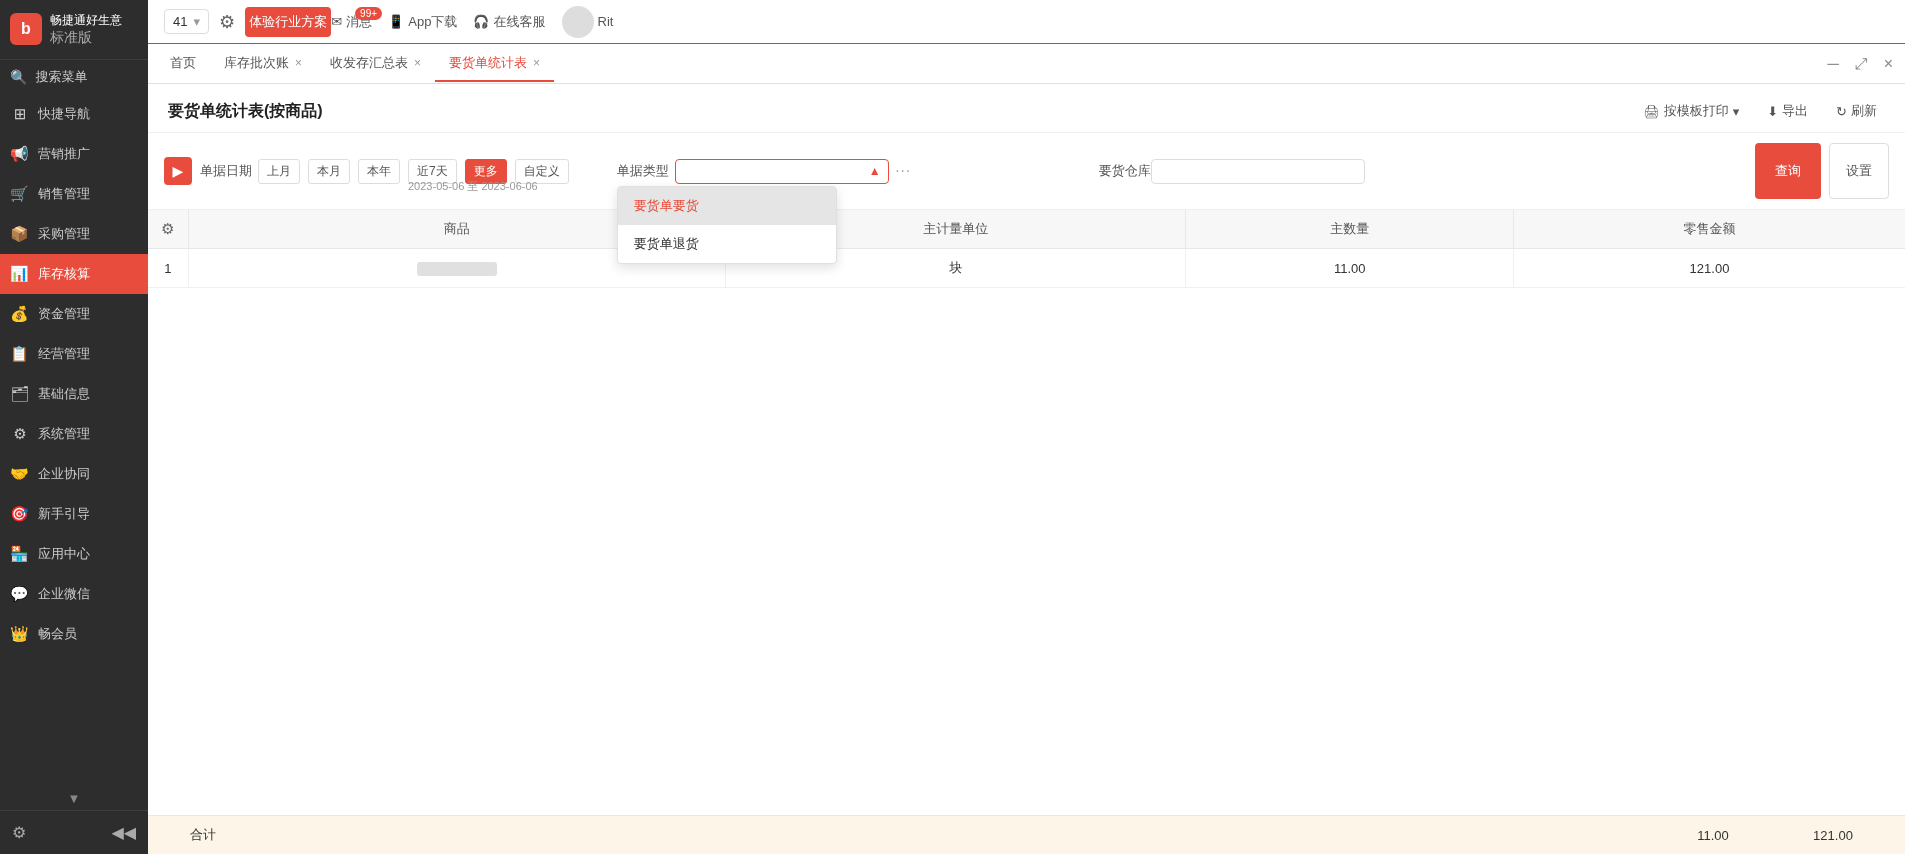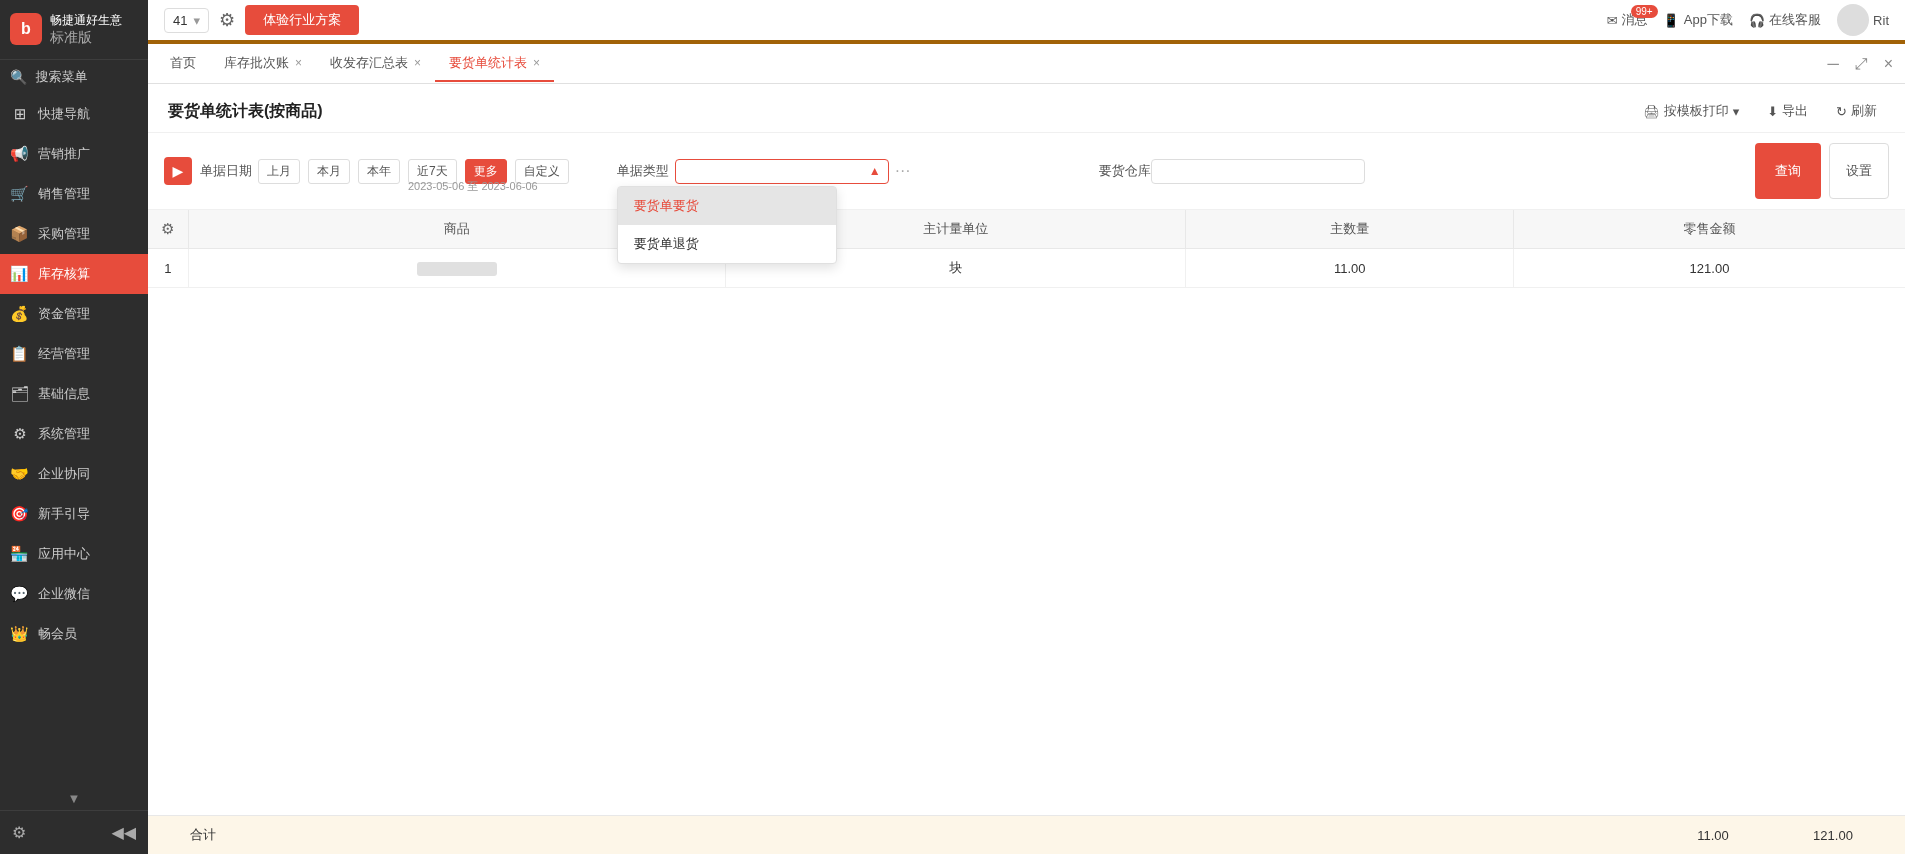--- a/index.html
+++ b/index.html
@@ -97,22 +97,22 @@
       overflow: hidden;
     }
 
     
     .topbar {
       background: #fff;
       height: 44px;
       display: flex;
       align-items: center;
       padding: 0 16px;
-      border-bottom: 4px solid #a16207;
-      justify-content: space-between;
+      border-bottom: 1px solid #a16207;
+      justify-content: flex-start;
       flex-shrink: 0;
     }
     .topbar-left {
       display: flex;
       align-items: center;
       gap: 10px;
     }
     .topbar-dropdown {
       display: flex;
       align-items: center;
@@ -124,21 +124,21 @@
       font-size: 13px;
       color: #333;
     }
     .topbar-dropdown-arrow { margin-left: 6px; color: #999; }
     .topbar-settings-icon { color: #666; cursor: pointer; font-size: 18px; }
     .btn-industry {
       background: #e74c3c;
       color: #fff;
       border: none;
       border-radius: 4px;
-      padding: 6px 18px;
+      padding: 6px 4px;
       cursor: pointer;
       font-size: 13px;
     }
     .topbar-right {
       display: flex;
       align-items: center;
       gap: 16px;
       color: #555;
       font-size: 13px;
     }

